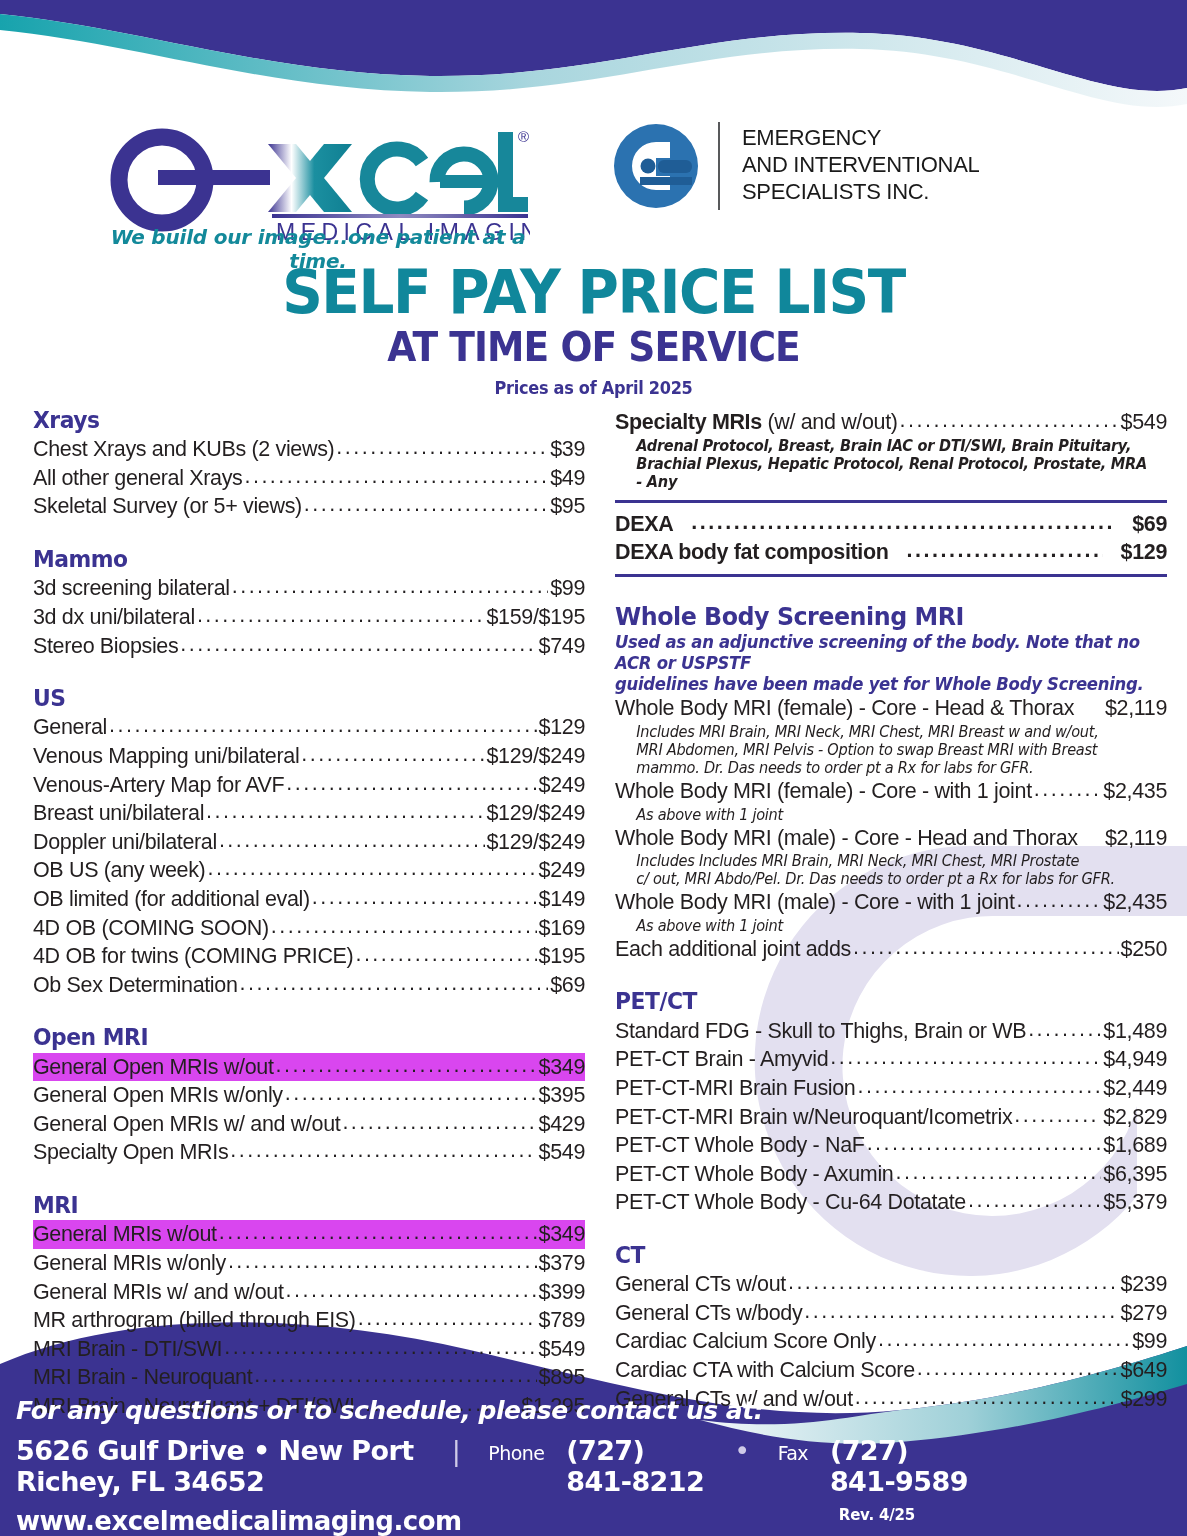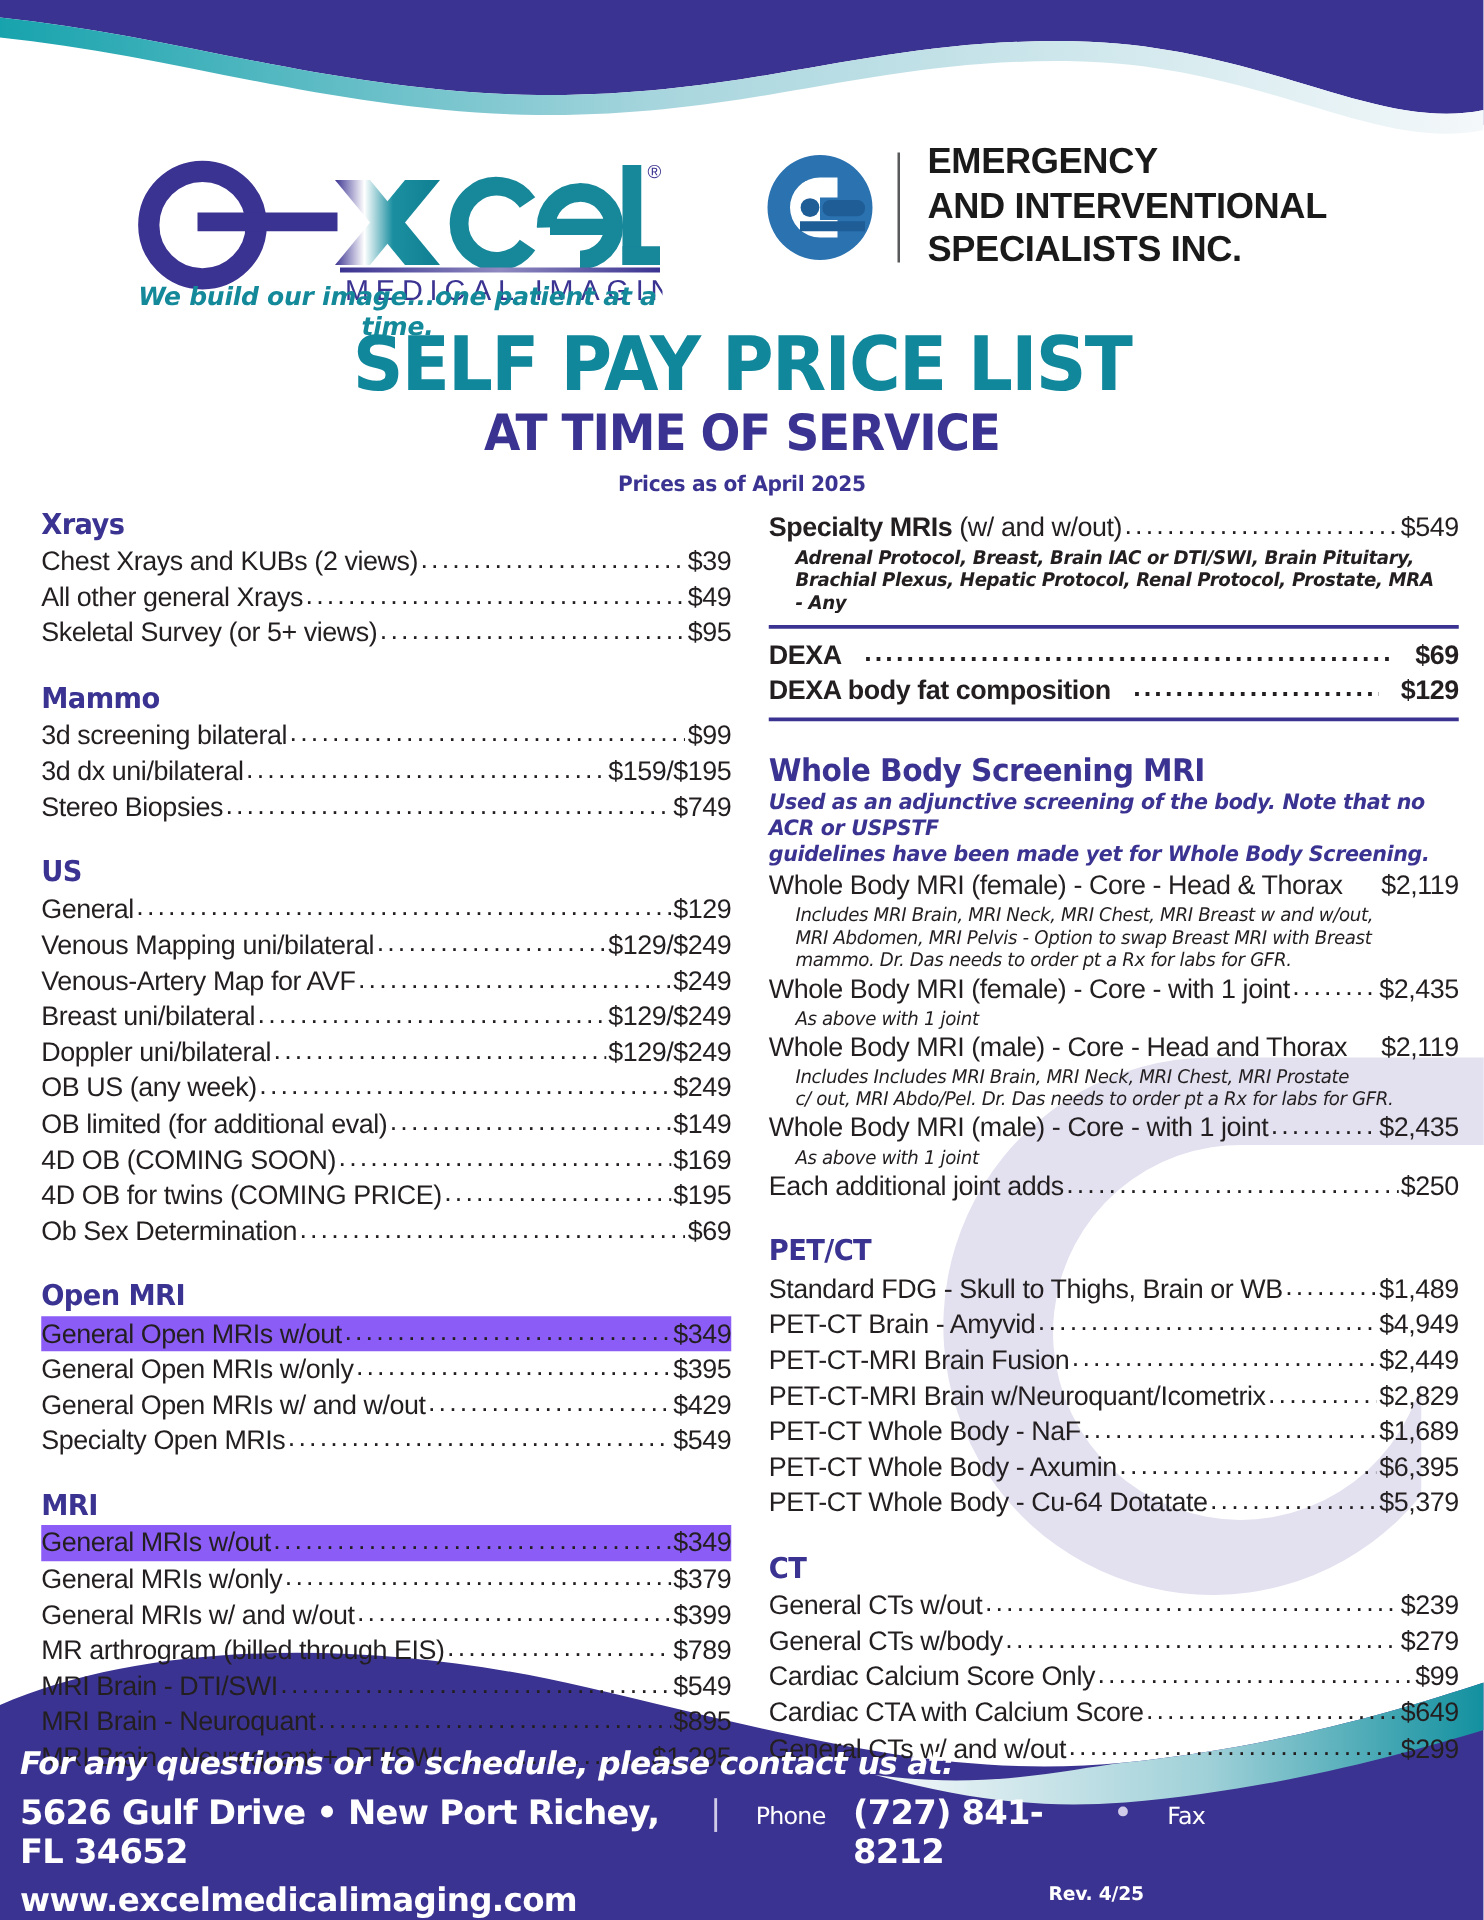--- a/index.html
+++ b/index.html
@@ -24,21 +24,21 @@
     position:absolute; left:108px; top:130px; width:420px; text-align:center;
     font-family:"DejaVu Sans", sans-serif;
     font-size:20px; font-style:italic; font-weight:bold; color:#13899a;
     letter-spacing:-0.2px;
   }
   .logo-eis { position:absolute; left:610px; top:18px; width:520px; height:105px; display:flex; align-items:center; }
   .eis-mark { width:92px; height:92px; flex:0 0 92px; }
   .eis-divider { width:2px; height:88px; background:#58595b; margin:0 22px 0 16px; flex:0 0 2px; }
   .eis-text {
     font-family:"Liberation Sans", sans-serif;
-    font-size:29px; font-weight:bold; color:#1a1a1a;
+    font-size:22px; font-weight:normal; color:#1a1a1a;
     line-height:1.22; letter-spacing:-0.3px;
   }
 
   
   .title-block { position:absolute; top:262px; left:0; width:1187px; text-align:center; z-index:4; }
   .title-main {
     font-family:"DejaVu Sans", sans-serif;
     font-size:60px; font-weight:bold; color:#10879b;
     letter-spacing:-1.5px; line-height:1; transform:scaleX(0.94); transform-origin:center;
   }
@@ -75,21 +75,21 @@
     line-height:1.33; white-space:nowrap;
     letter-spacing:-0.35px;
   }
   .row .label { flex:0 0 auto; }
   .row .dots {
     flex:1 1 auto; min-width:6px; overflow:hidden;
     margin:0 2px; position:relative; top:-2px;
     font-size:21.5px; letter-spacing:2.5px; color:#231f20;
   }
   .row .price { flex:0 0 auto; }
-  .row.hl { background:#8b5cf6; }
+  .row.hl { background:#d946ef; }
   .row.bold { font-weight:bold;gap:16px; }
   .row.bold .dots { font-weight:bold; }
   .row.nodots .label { flex:1 1 auto; }
 
   .note {
     font-family:"DejaVu Sans", sans-serif;
     font-size:15px; font-style:italic; font-weight:bold;
     color:#231f20; line-height:1.2;
     padding-left:22px; letter-spacing:-0.3px;
     transform:scaleX(0.97); transform-origin:left;
@@ -488,16 +488,17 @@
 
 <div class="footer">
   <div class="foot-1">For any questions or to schedule, please contact us at:</div>
   <div class="foot-2">
     <span>5626 Gulf Drive  •  New Port Richey, FL 34652</span>
     <span class="sep">|</span>
     <span class="lbl">Phone</span>
     <span>(727) 841-8212</span>
     <span class="sep">•</span>
     <span class="lbl">Fax</span>
+    <span>(727) 841-9589</span>
   </div>
   <div class="foot-3">www.excelmedicalimaging.com</div>
   <div class="rev">Rev. 4/25</div>
 </div>
 
 </body></html>

